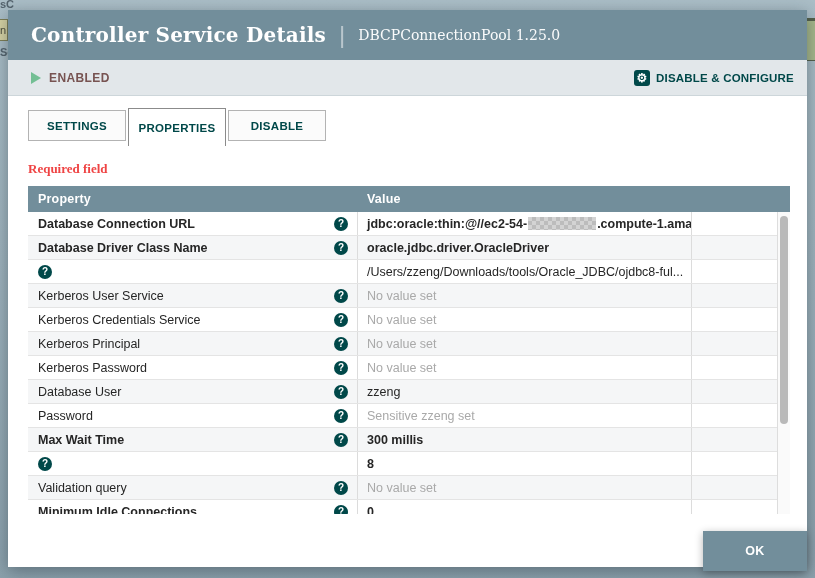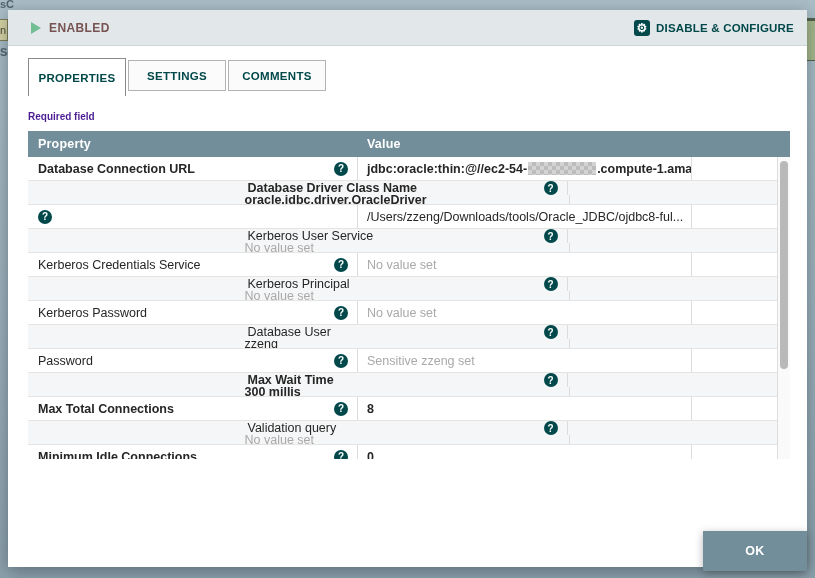--- a/index.html
+++ b/index.html
@@ -34,32 +34,32 @@
   .gear-badge{width:16px;height:16px;border-radius:3px;background:#004849;color:#fff;
     display:flex;align-items:center;justify-content:center;font-size:12px;line-height:1;}
   .content{padding:0 20px;position:relative;}
   
   .tabs{display:flex;margin-top:12px;height:38px;align-items:flex-start;}
   .tab{width:98px;height:31px;margin-top:2px;box-sizing:border-box;background:#fbfbfb;
     border:1px solid #b3b3b3;display:flex;align-items:center;justify-content:center;
     color:#004849;font-weight:bold;font-size:11.5px;letter-spacing:.3px;cursor:pointer;}
   .tab + .tab{margin-left:2px;}
   .tab.active{height:38px;margin-top:0;background:#fff;border:1px solid #8b8b8b;border-bottom:none;}
-  .required-label{margin:15px 0 9px 0;font-weight:bold;font-size:10px;color:#4c1d95;}
+  .required-label{margin:15px 0 9px 0;font-weight:bold;font-size:13px;color:#ef4444;font-family:Liberation Serif, serif;}
   
   .ptable{width:762px;position:relative;}
   .t-header{display:flex;height:26px;background:#728e9b;color:#fff;font-weight:bold;
     font-size:12.5px;align-items:center;letter-spacing:.2px;}
   .h-prop{width:330px;padding-left:10px;box-sizing:border-box;}
   .h-val{padding-left:9px;}
   .t-viewport{position:relative;height:302px;overflow:hidden;background:#14532d;}
   .rows{width:749px;}
   .t-row{display:flex;height:24px;box-sizing:border-box;border-bottom:1px solid #e4e4e4;
     background:#fff;font-size:12.5px;align-items:center;color:#262626;}
-  .t-row.alt{background:#f5f6f7;flex-direction:column;}
+  .t-row.alt{background:#f5f6f7;}
   .cell{height:100%;box-sizing:border-box;display:flex;align-items:center;}
   .cell.prop{width:330px;justify-content:space-between;padding:0 9px 0 10px;border-right:1px solid #dcdcdc;}
   .t-row.required .prop-name{font-weight:bold;}
   .help-icon{flex:none;width:14px;height:14px;border-radius:50%;background:#004849;color:#fff;
     font-size:10px;font-weight:bold;display:flex;align-items:center;justify-content:center;cursor:pointer;}
   .cell.val{width:334px;padding-left:9px;border-right:1px solid #dcdcdc;
     white-space:nowrap;overflow:hidden;}
   .t-row.required .cell.val{font-weight:bold;}
   .cell.val.unset{color:#a9a9a9;font-weight:normal;}
   .cell.extra{flex:1;}
@@ -77,37 +77,42 @@
 </head>
 <body>
 
 <span class="bg-frag" style="left:0;top:-2px;">sC</span>
 <span class="bg-highlight-box">n</span>
 <span class="bg-frag" style="left:0;top:46px;">Se</span>
 <span class="bg-green-strip"></span>
 
 <div class="dialog">
 
+  <div class="dlg-header">
+    <span class="dlg-title">Controller Service Details</span>
+    <span class="dlg-sep">|</span>
+    <span class="dlg-subtitle">DBCPConnectionPool 1.25.0</span>
+  </div>
 
   <div class="status-bar">
     <div class="enabled">
       <span class="tri"></span>
       <span>ENABLED</span>
     </div>
     <div class="action">
       <span class="gear-badge">⚙</span>
       <span>DISABLE &amp; CONFIGURE</span>
     </div>
   </div>
 
   <div class="content">
     <div class="tabs">
+      <div class="tab">SETTINGS</div>
       <div class="tab active">PROPERTIES</div>
-      <div class="tab">SETTINGS</div>
-      <div class="tab">COMMENTS</div>
+      <div class="tab">DISABLE</div>
     </div>
 
     <div class="required-label">Required field</div>
 
     <div class="ptable">
       <div class="t-header">
         <span class="h-prop">Property</span>
         <span class="h-val">Value</span>
       </div>
       <div class="t-viewport">
@@ -190,21 +195,20 @@
             <div class="t-row alt required">
     <div class="cell prop">
       <span class="prop-name">Max Wait Time</span>
       <span class="help-icon">?</span>
     </div>
     <div class="cell val">300 millis</div>
     <div class="cell extra"></div>
   </div>
             <div class="t-row required">
     <div class="cell prop">
-      <span class="prop-name">Max Total Connections</span>
       <span class="help-icon">?</span>
     </div>
     <div class="cell val">8</div>
     <div class="cell extra"></div>
   </div>
             <div class="t-row alt">
     <div class="cell prop">
       <span class="prop-name">Validation query</span>
       <span class="help-icon">?</span>
     </div>

